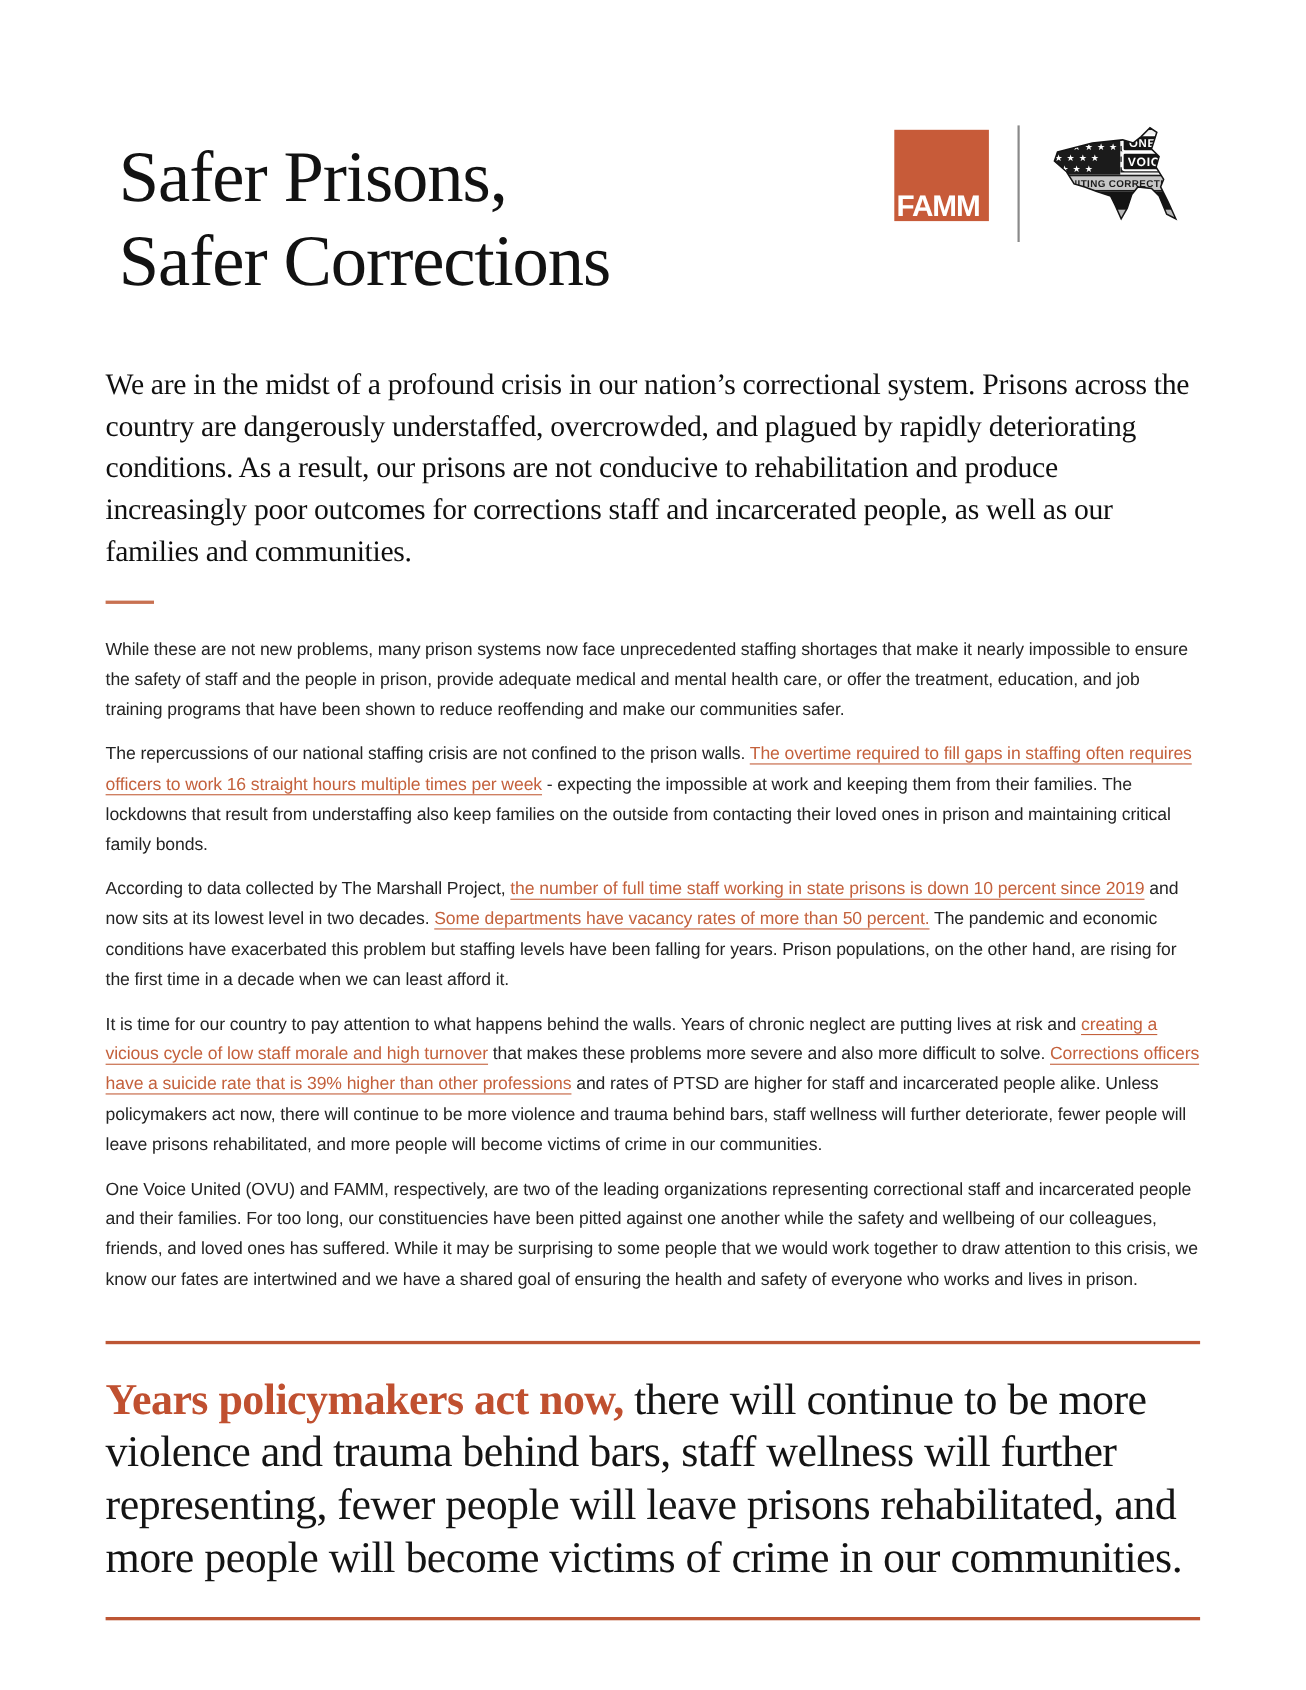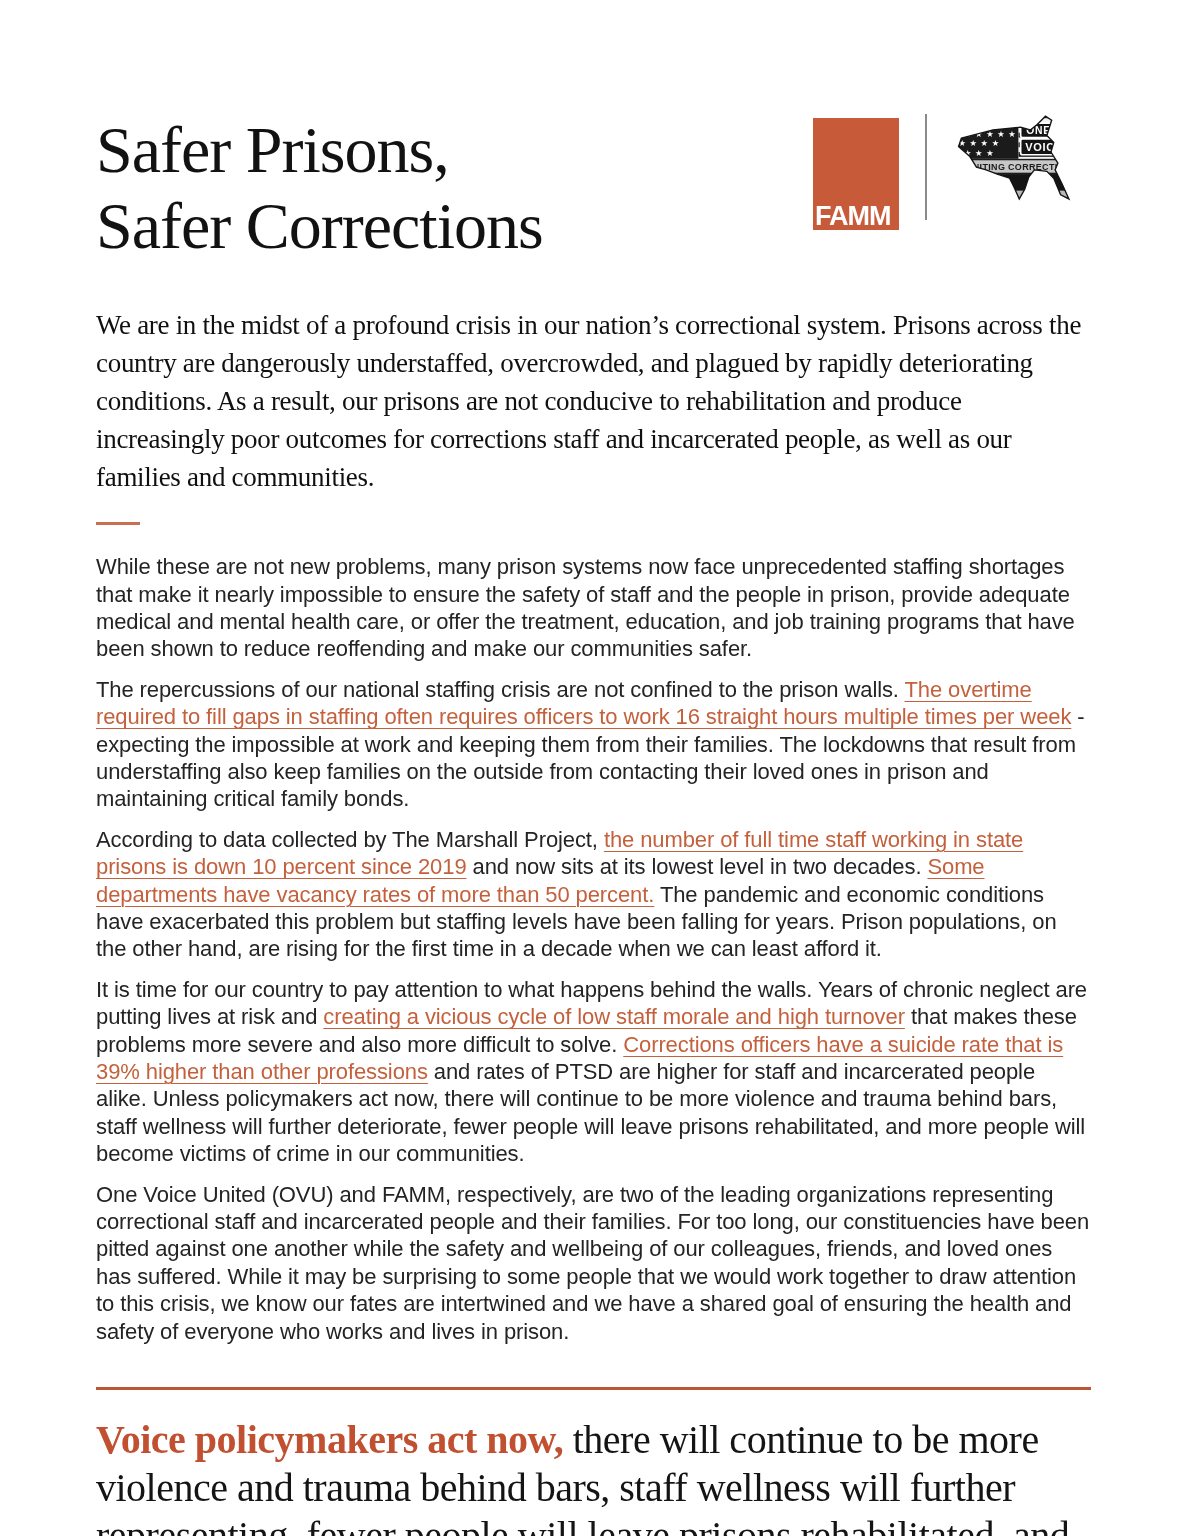--- a/index.html
+++ b/index.html
@@ -11,30 +11,30 @@
     box-sizing:border-box;
     padding:112px 96px 0 96px;
     overflow:hidden;
     font-family:"Liberation Sans", sans-serif;
     color:#1f1f1f;
   }
 
   
   .header { display:flex; justify-content:space-between; align-items:flex-start; }
   .page-title {
-    margin:0;
+    margin:12px;
     font-family:"Liberation Serif", serif;
     font-weight:400;
     font-size:66px;
     line-height:1.15;
     letter-spacing:-1px;
     color:#121212;
   }
   .logos { display:flex; align-items:flex-start; gap:26px; margin-top:6px; }
-  .famm-box { position:relative; width:86px; height:112px; background:#C75B39; }
+  .famm-box { position:relative; width:86px; height:83px; background:#C75B39; }
   .famm-label {
     position:absolute; left:2px; bottom:-2px;
     color:#ffffff; font-weight:700; font-size:27px; letter-spacing:-1px;
     font-family:"Liberation Sans", sans-serif;
   }
   .logo-divider { width:2px; height:106px; background:#8a8a8a; margin-top:-4px; }
   .ov-logo { width:138px; height:100px; display:block; margin-top:-6px; }
 
   
   .intro {
@@ -44,21 +44,21 @@
     font-size:27px;
     line-height:1.41;
     letter-spacing:-0.3px;
     color:#101010;
   }
   .accent-dash { width:44px; height:3px; background:#C87151; margin:26px 0 28px 0; }
 
   
   .body-para {
     margin:0 0 13px 0;
-    font-size:22px;
+    font-size:16px;
     line-height:27.4px;
     letter-spacing:-0.1px;
     color:#242424;
   }
   .text-link {
     color:#C4613C;
     text-decoration:underline;
     text-decoration-thickness:1px;
     text-underline-offset:4px;
     cursor:pointer;
@@ -160,18 +160,18 @@
       <p class="body-para"><span>While these are not new problems, many prison systems now face unprecedented staffing shortages that make it nearly impossible to ensure the safety of staff and the people in prison, provide adequate medical and mental health care, or offer the treatment, education, and job training programs that have been shown to reduce reoffending and make our communities safer.</span></p>
       <p class="body-para"><span>The repercussions of our national staffing crisis are not confined to the prison walls. </span><a class="text-link">The overtime required to fill gaps in staffing often requires officers to work 16 straight hours multiple times per week</a><span> - expecting the impossible at work and keeping them from their families. The lockdowns that result from understaffing also keep families on the outside from contacting their loved ones in prison and maintaining critical family bonds.</span></p>
       <p class="body-para"><span>According to data collected by The Marshall Project, </span><a class="text-link">the number of full time staff working in state prisons is down 10 percent since 2019</a><span> and now sits at its lowest level in two decades. </span><a class="text-link">Some departments have vacancy rates of more than 50 percent.</a><span> The pandemic and economic conditions have exacerbated this problem but staffing levels have been falling for years. Prison populations, on the other hand, are rising for the first time in a decade when we can least afford it.</span></p>
       <p class="body-para"><span>It is time for our country to pay attention to what happens behind the walls. Years of chronic neglect are putting lives at risk and </span><a class="text-link">creating a vicious cycle of low staff morale and high turnover</a><span> that makes these problems more severe and also more difficult to solve. </span><a class="text-link">Corrections officers have a suicide rate that is 39% higher than other professions</a><span> and rates of PTSD are higher for staff and incarcerated people alike. Unless policymakers act now, there will continue to be more violence and trauma behind bars, staff wellness will further deteriorate, fewer people will leave prisons rehabilitated, and more people will become victims of crime in our communities.</span></p>
       <p class="body-para"><span>One Voice United (OVU) and FAMM, respectively, are two of the leading organizations representing correctional staff and incarcerated people and their families. For too long, our constituencies have been pitted against one another while the safety and wellbeing of our colleagues, friends, and loved ones has suffered. While it may be surprising to some people that we would work together to draw attention to this crisis, we know our fates are intertwined and we have a shared goal of ensuring the health and safety of everyone who works and lives in prison.</span></p>
     </div>
 
   <hr class="section-rule top">
 
   <p class="pull-quote">
-    <span class="lead">Voice policymakers act now,</span><span> there will continue to be more violence and trauma behind bars, staff wellness will further representing, fewer people will leave prisons rehabilitated, and more people will become victims of crime in our communities.</span>
+    <span class="lead">Years policymakers act now,</span><span> there will continue to be more violence and trauma behind bars, staff wellness will further representing, fewer people will leave prisons rehabilitated, and more people will become victims of crime in our communities.</span>
   </p>
 
   <hr class="section-rule bottom">
 
 </div>
 
 </body></html>

